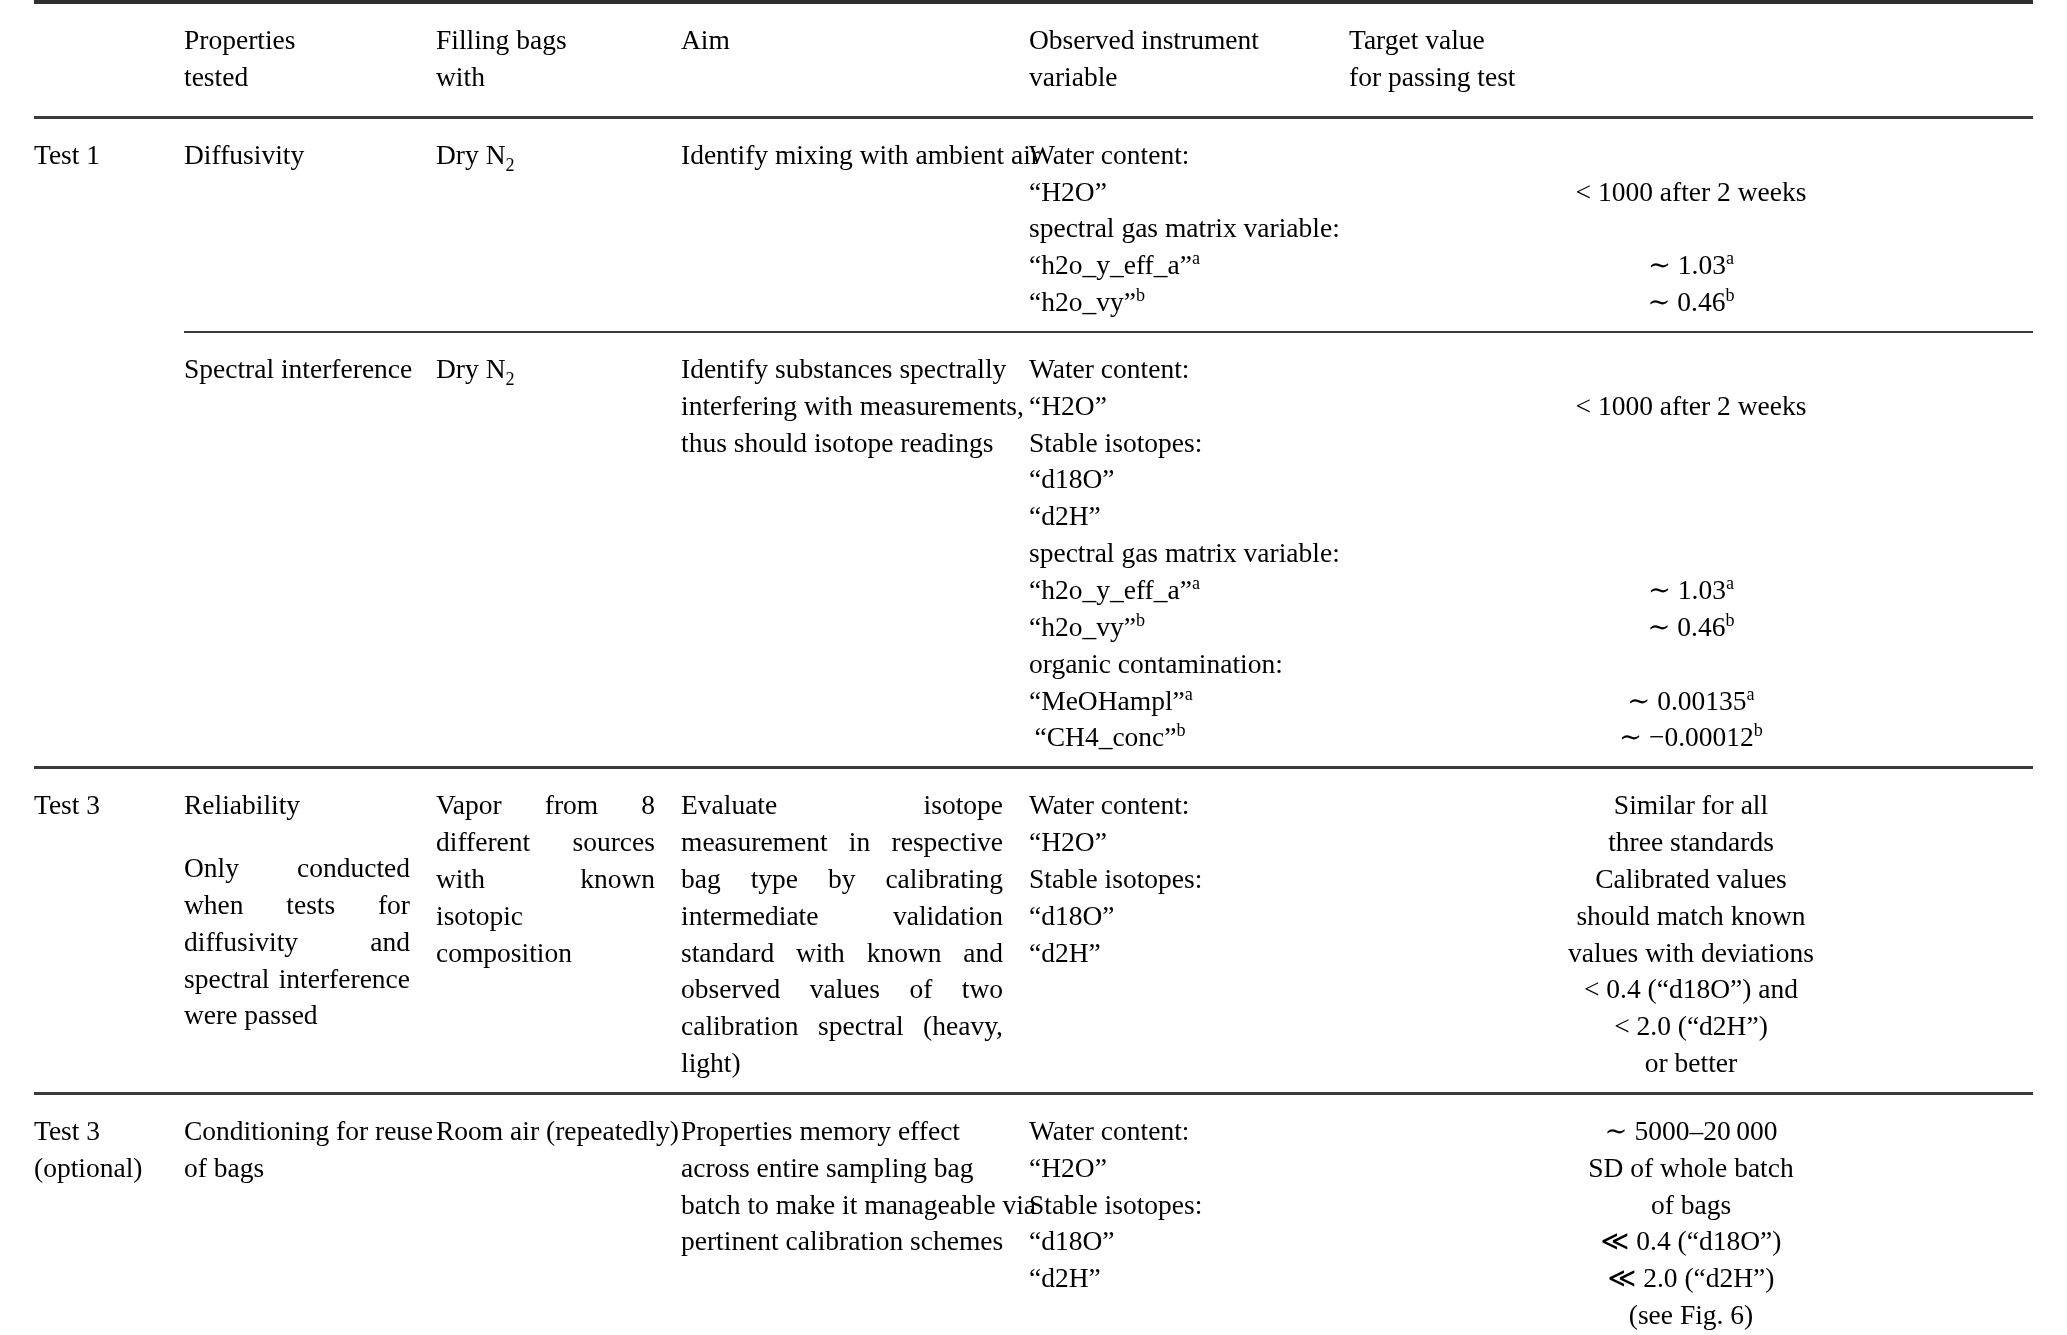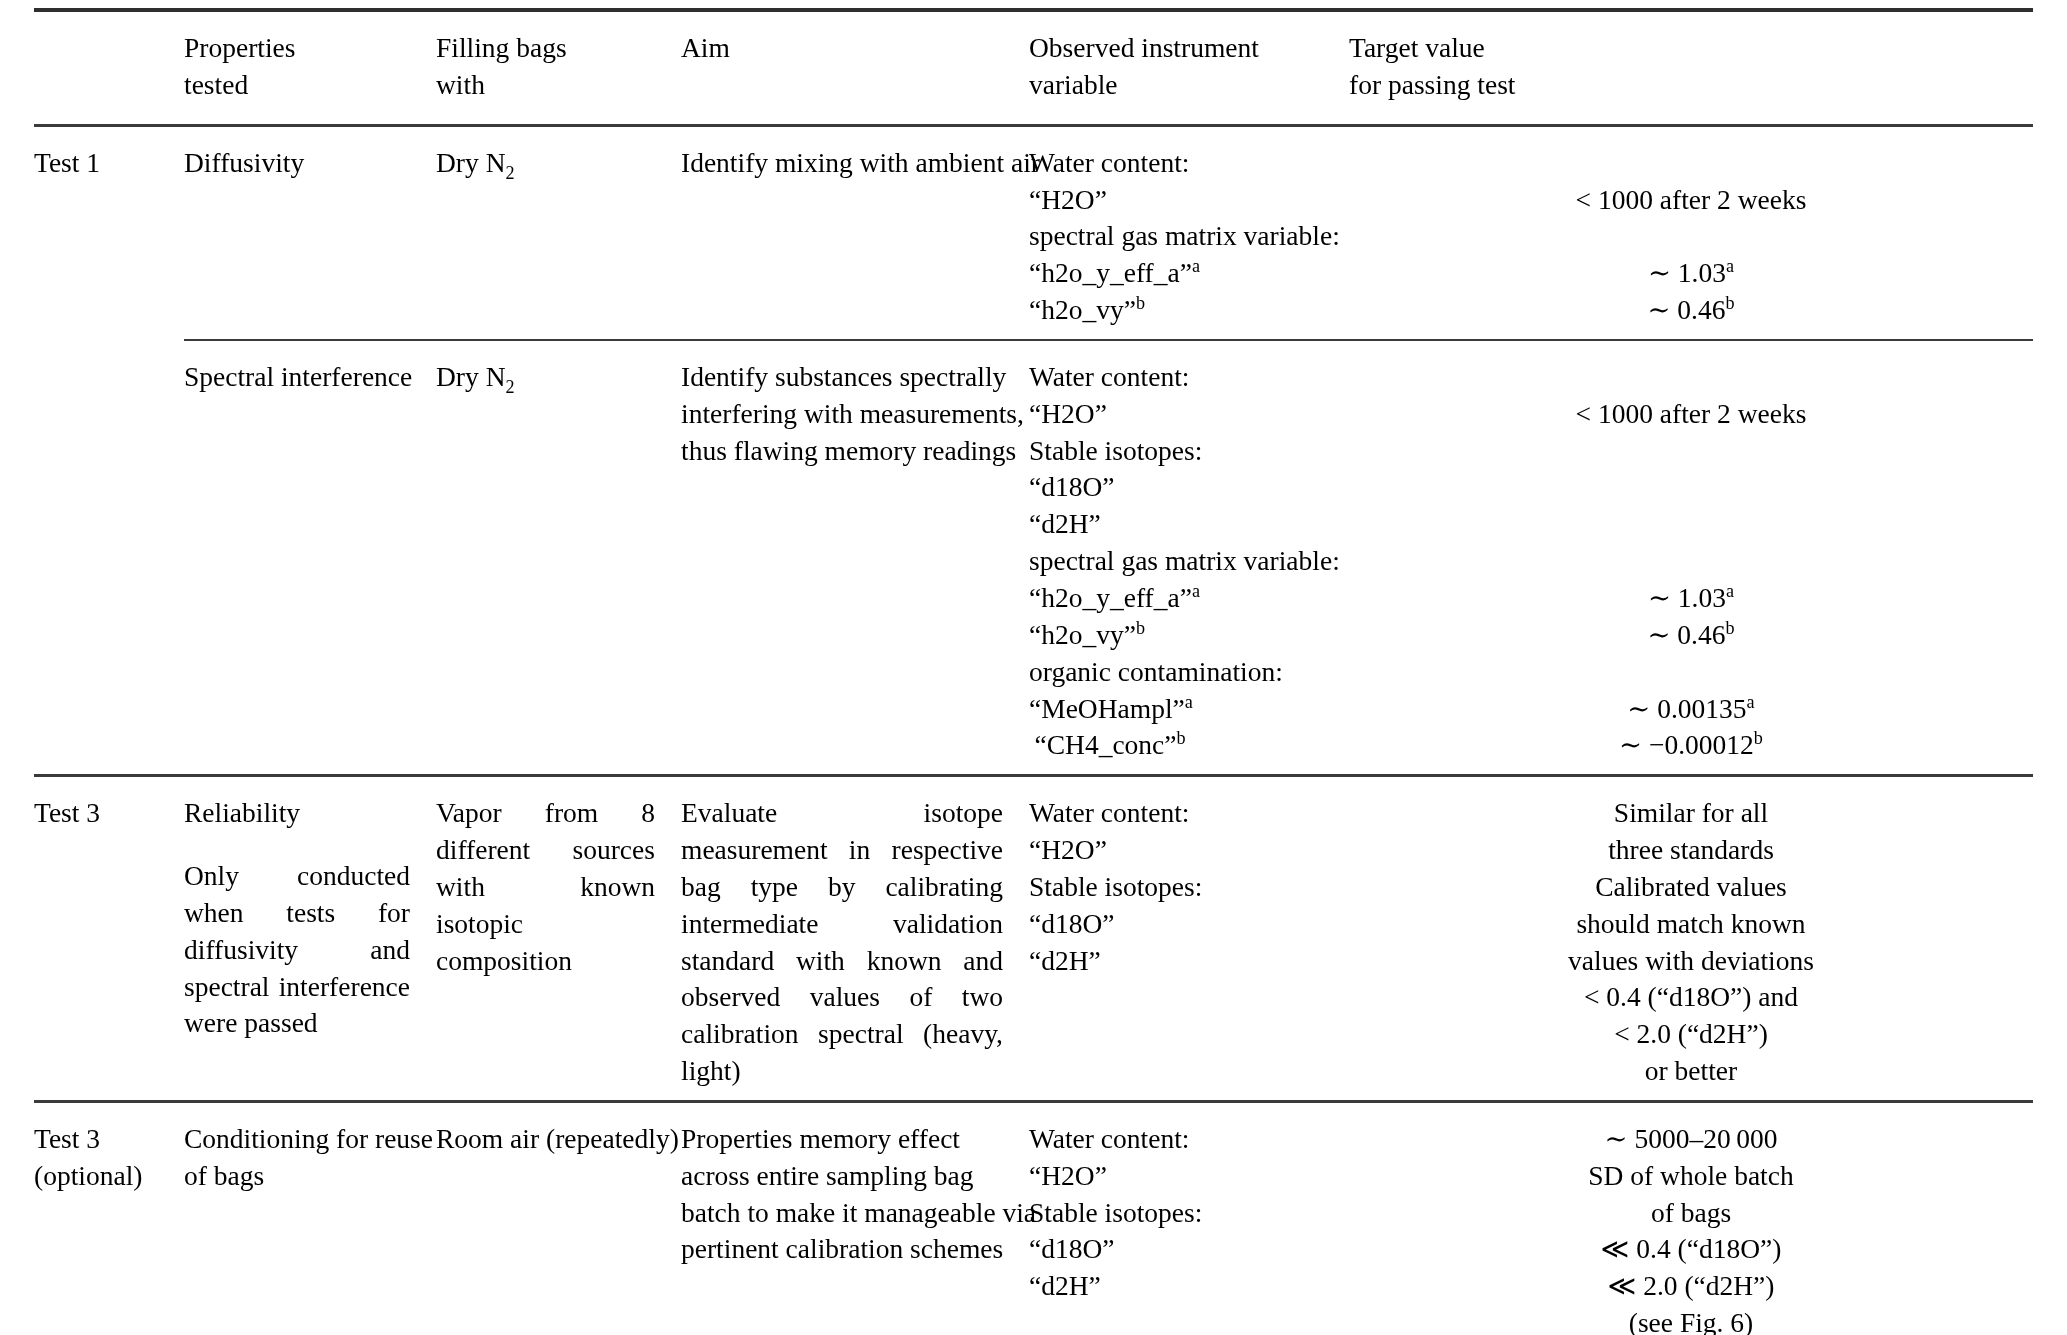--- a/index.html
+++ b/index.html
@@ -14,21 +14,21 @@
     font-family: "Liberation Serif", "DejaVu Serif", serif;
     color: #000000;
     overflow: hidden;
   }
 
   .page {
     position: relative;
     width: 2067px;
     height: 1335px;
     box-sizing: border-box;
-    padding: 8px 34px;
+    padding: 0 34px;
   }
 
   table.tbl {
     width: 100%;
     border-collapse: collapse;
     table-layout: fixed;
     font-size: 27.5px;
     line-height: 1.34;
   }
 
@@ -186,21 +186,21 @@
       <td class="cell"></td>
       <td class="cell">
         <span class="ln">Spectral interference</span>
       </td>
       <td class="cell">
         <span class="ln"><span>Dry N</span><sub>2</sub></span>
       </td>
       <td class="cell">
         <span class="ln">Identify substances spectrally</span>
         <span class="ln">interfering with measurements,</span>
-        <span class="ln">thus flawing memory readings</span>
+        <span class="ln">thus should isotope readings</span>
       </td>
       <td class="cell">
         <span class="ln">Water content:</span>
         <span class="ln">“H2O”</span>
         <span class="ln">Stable isotopes:</span>
         <span class="ln">“d18O”</span>
         <span class="ln">“d2H”</span>
         <span class="ln">spectral gas matrix variable:</span>
         <span class="ln"><span>“h2o_y_eff_a”</span><sup>a</sup></span>
         <span class="ln"><span>“h2o_vy”</span><sup>b</sup></span>

